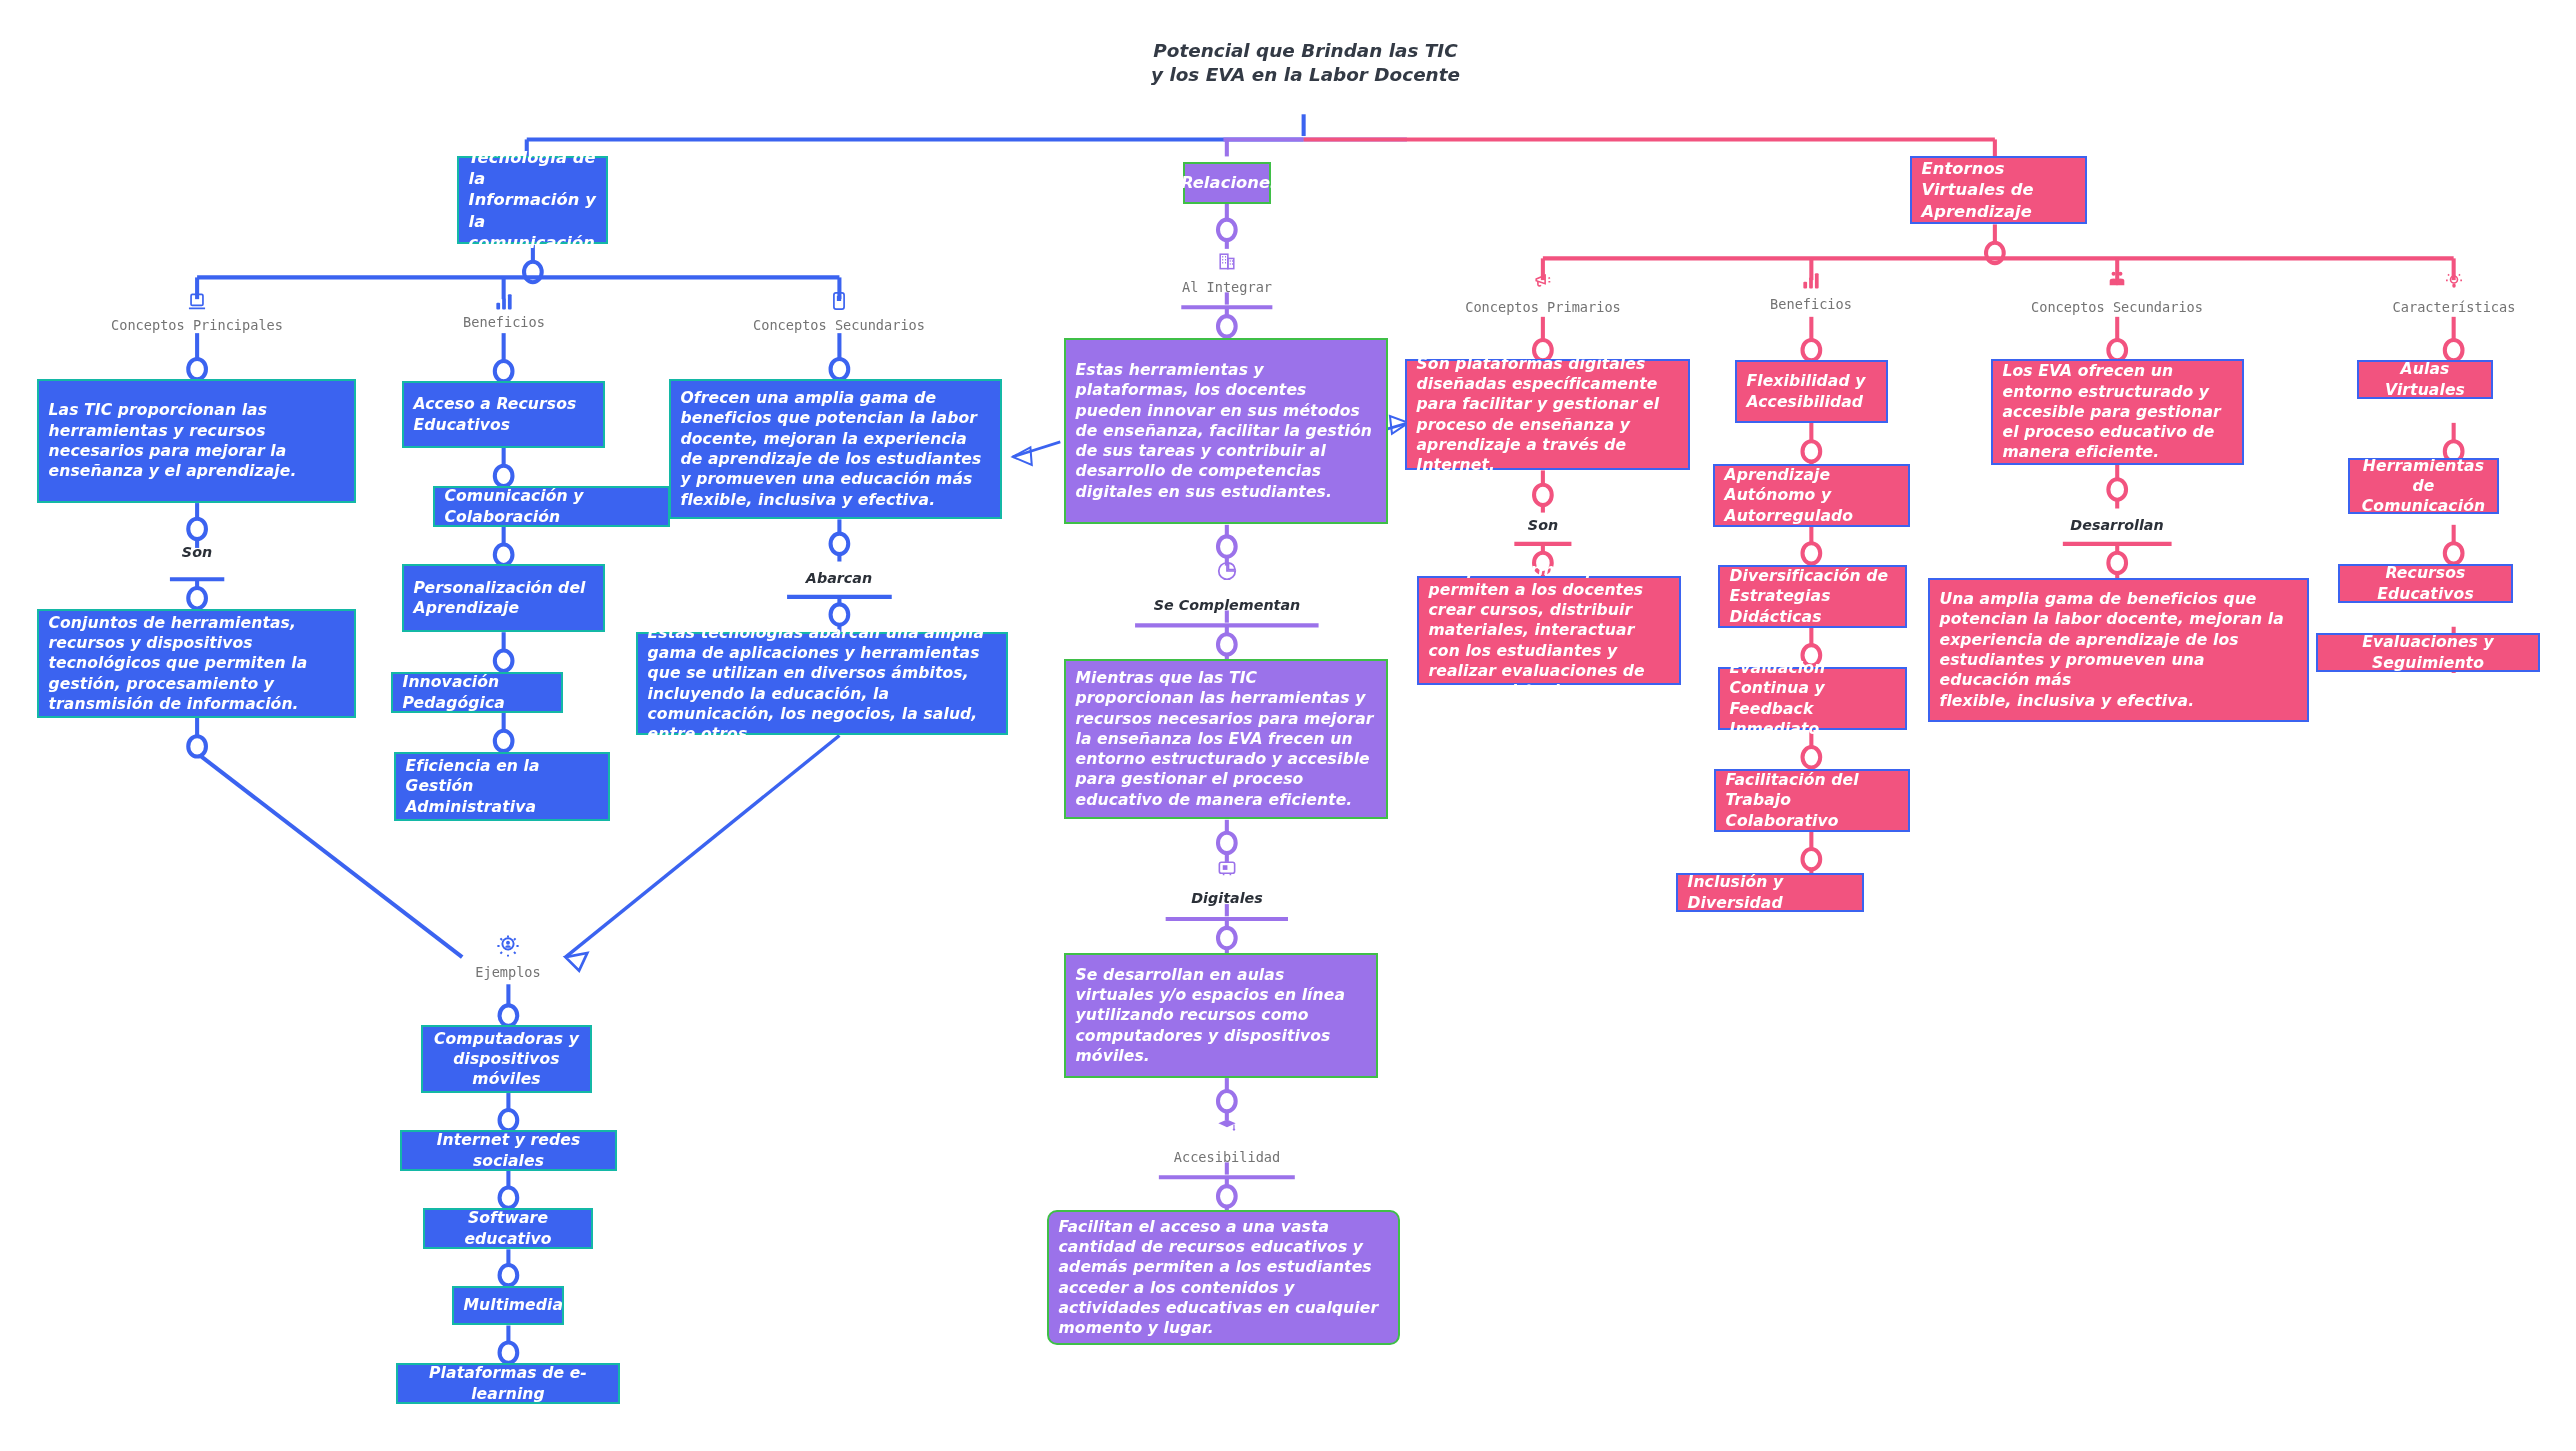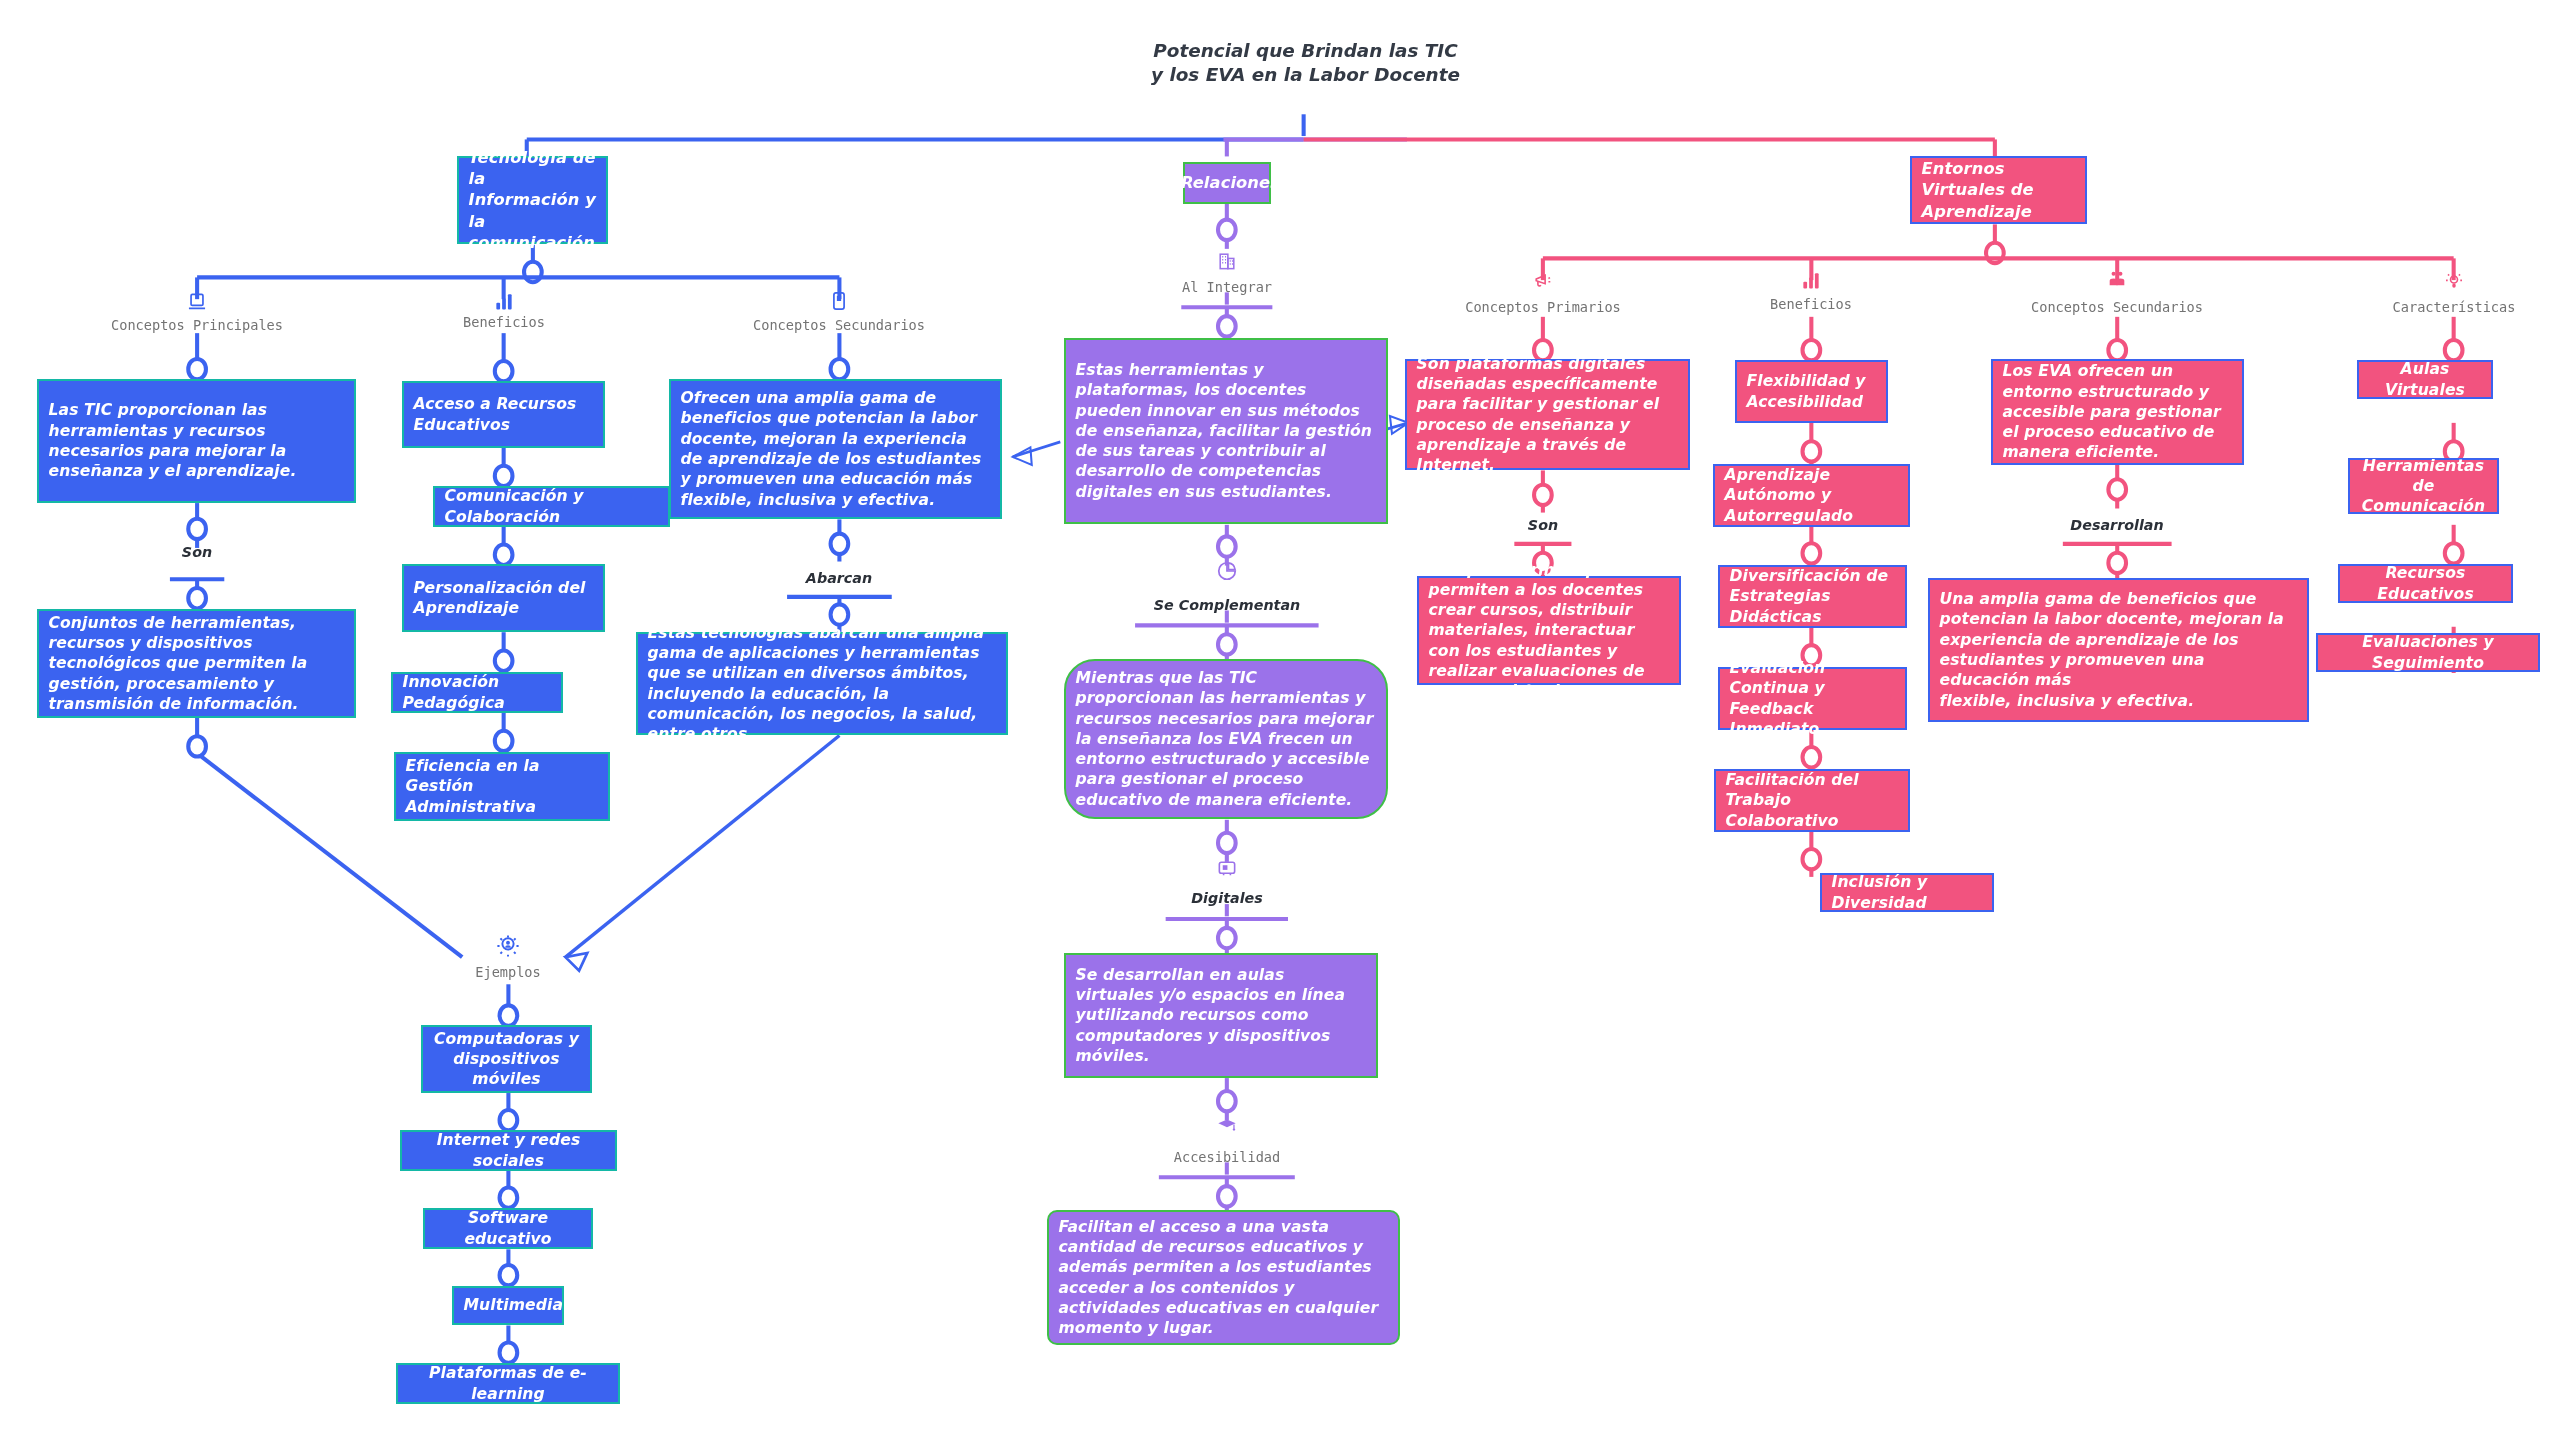--- a/index.html
+++ b/index.html
@@ -328,21 +328,21 @@
     <span>Estas herramientas y plataformas, los docentes pueden innovar en sus métodos de enseñanza, facilitar la gestión de sus tareas y contribuir al desarrollo de competencias digitales en sus estudiantes.</span>
   </div>
 
   <div class="ico" style="left:1227px;top:560px;">
     <svg width="22" height="22" viewBox="0 0 24 24" fill="none" stroke="#9b72ea" stroke-width="1.9">
       <path d="M12 3a9 9 0 1 0 9 9h-9z"></path>
         <path d="M13.6 3.2a8.5 8.5 0 0 1 7.2 7.2h-7.2z"></path>
     </svg>
   </div>
   <div class="rel" style="left:1227px;top:597px;">Se Complementan</div>
-  <div class="node purple" style="left:1064px;top:659px;width:324px;height:160px;font-size:15.6px;border-radius:31px;">
+  <div class="node purple" style="left:1064px;top:659px;width:324px;height:160px;font-size:15.6px;">
     <span>Mientras que las TIC proporcionan las herramientas y recursos necesarios para mejorar la enseñanza los EVA frecen un entorno estructurado y accesible para gestionar el proceso educativo de manera eficiente.</span>
   </div>
 
   <div class="ico" style="left:1227px;top:858px;">
     <svg width="20.4" height="20.4" viewBox="0 0 24 24" fill="none" stroke="#9b72ea" stroke-width="1.9">
       <rect x="3" y="5" width="18" height="13" rx="2.5"></rect>
         <rect x="7" y="8.5" width="5.5" height="5.5" fill="#9b72ea" stroke="none"></rect>
       <path d="M8 18.8v1.6M16 18.8v1.6"></path>
     </svg>
   </div>
@@ -416,21 +416,21 @@
     </div>
   <div class="node pink" style="left:1718px;top:565px;width:189px;height:63px;font-size:15.6px;">
     <span>Diversificación de Estrategias Didácticas</span>
     </div>
   <div class="node pink" style="left:1718px;top:667px;width:189px;height:63px;font-size:15.6px;">
     <span>Evaluación Continua y Feedback Inmediato</span>
     </div>
   <div class="node pink" style="left:1714px;top:769px;width:196px;height:63px;font-size:15.6px;">
     <span>Facilitación del Trabajo Colaborativo</span>
     </div>
-  <div class="node pink" style="left:1820px;top:873px;width:174px;height:39px;font-size:15.6px;">
+  <div class="node pink" style="left:1676px;top:873px;width:188px;height:39px;font-size:15.6px;">
     <span>Inclusión y Diversidad</span>
     </div>
 
   <div class="node pink" style="left:1991px;top:359px;width:253px;height:106px;font-size:15.6px;">
     <span>Los EVA ofrecen un entorno estructurado y accesible para gestionar el proceso educativo de manera eficiente.</span>
   </div>
   <div class="rel" style="left:2117px;top:517px;">Desarrollan</div>
   <div class="node pink" style="left:1928px;top:578px;width:381px;height:144px;font-size:15.6px;white-space:pre-line;">
     <span>Una amplia gama de beneficios que potencian la labor docente, mejoran la experiencia de aprendizaje de los estudiantes y promueven una educación más
 flexible, inclusiva y efectiva.</span>

